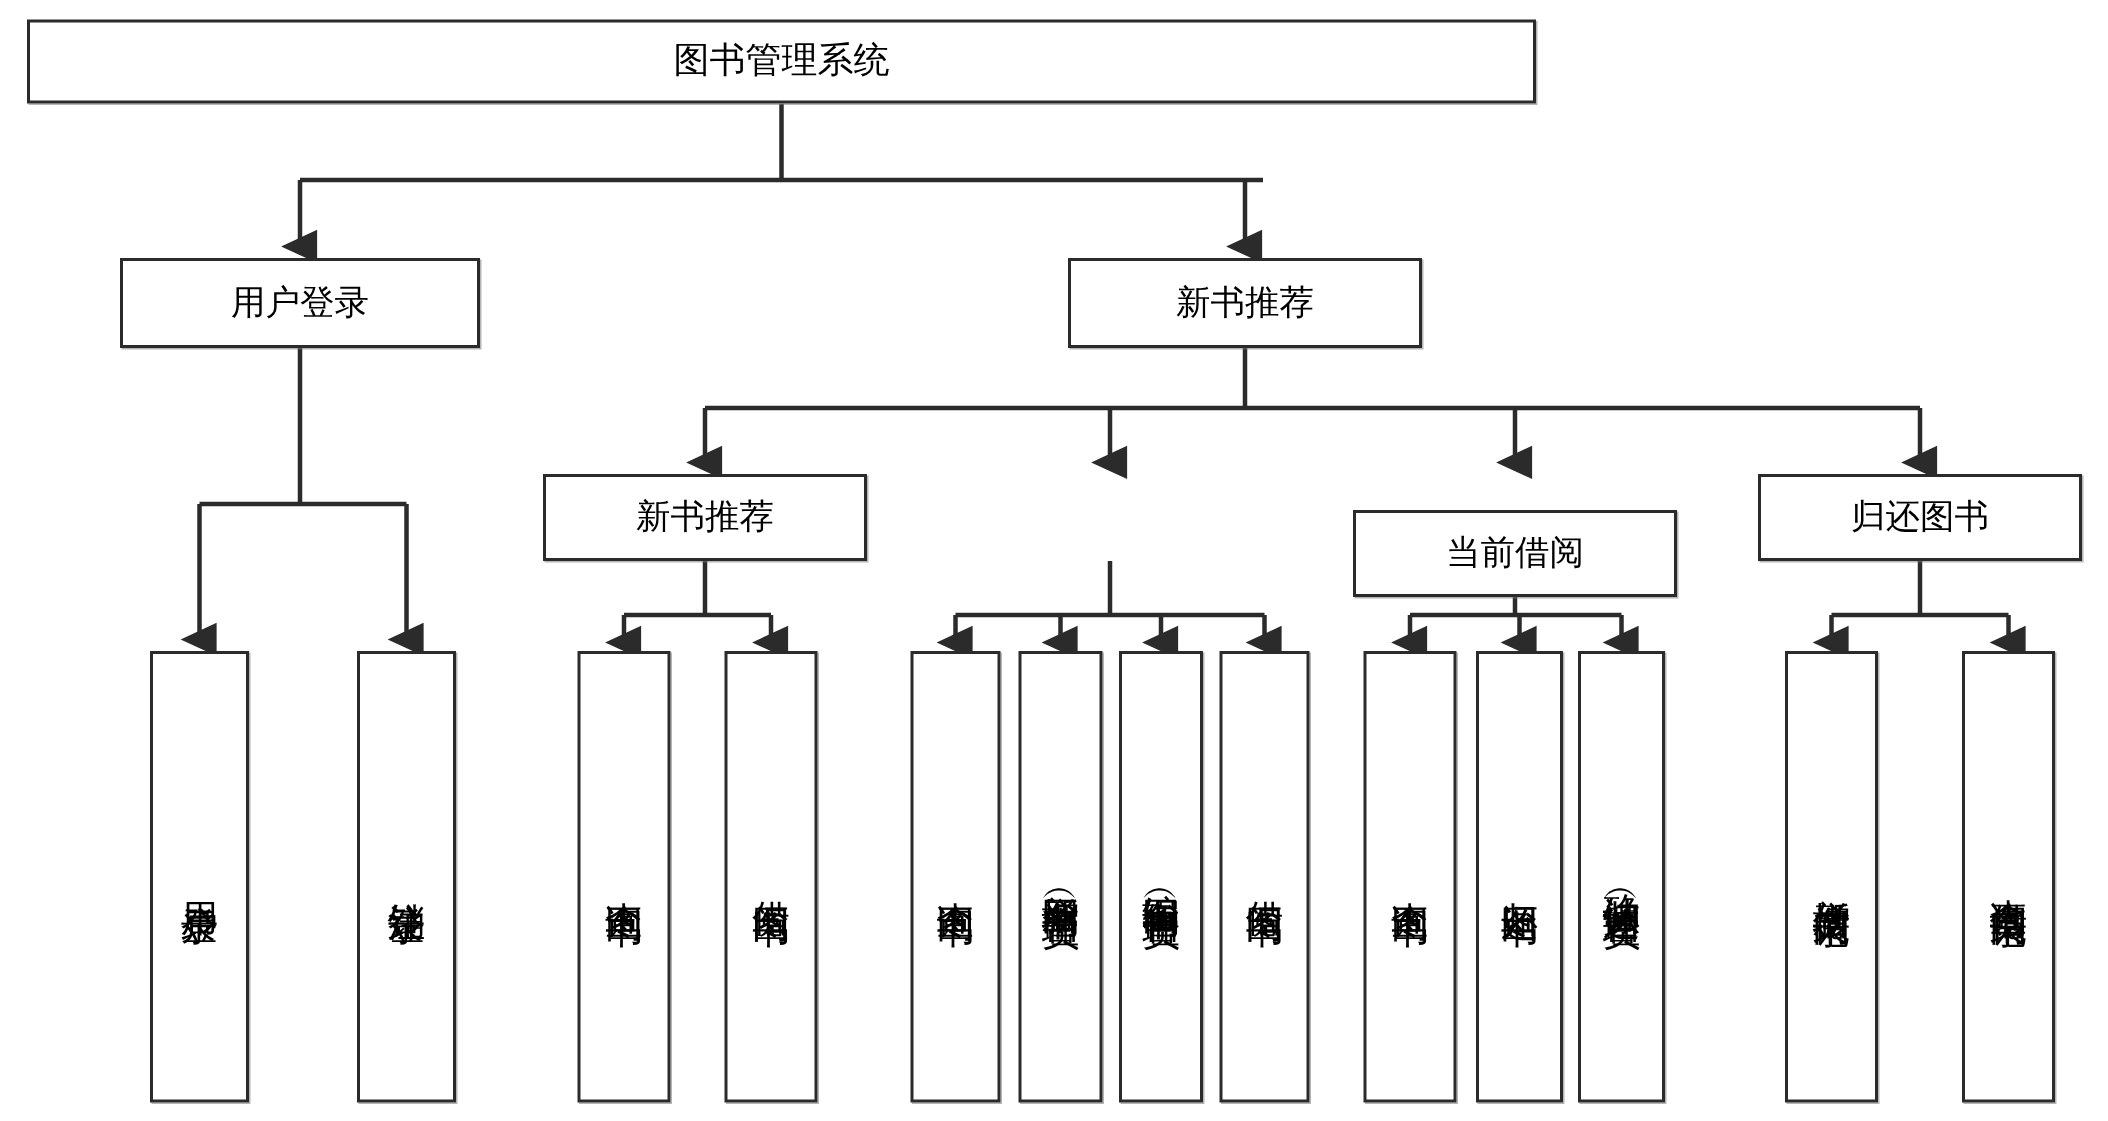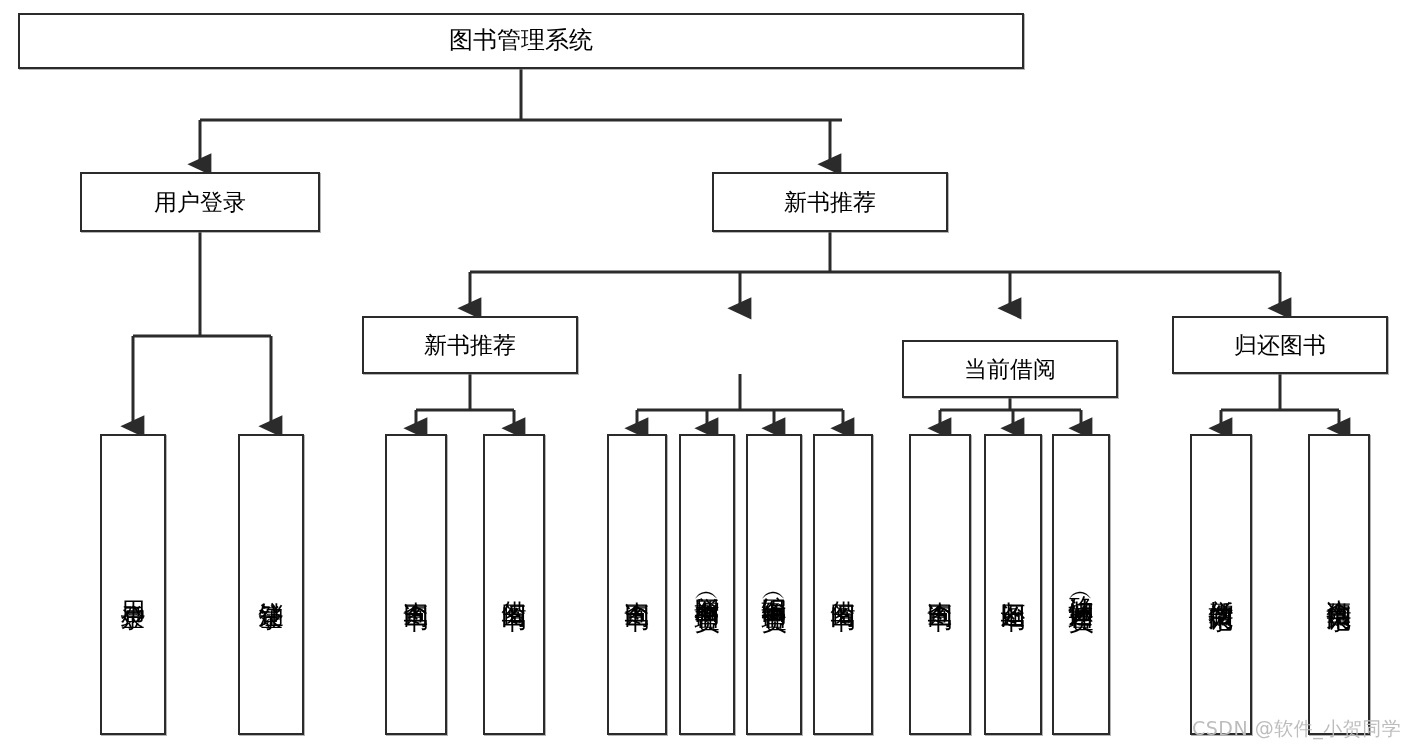--- a/index.html
+++ b/index.html
@@ -182,15 +182,14 @@
     <span class="label">确认归还（管理员）</span>
   </div>
 
   <div class="node leaf" style="left:1190px; top:434px; width:62px; height:301px;">
     <span class="label">新增借阅记录</span>
   </div>
   <div class="node leaf" style="left:1308px; top:434px; width:62px; height:301px;">
     <span class="label">查询借阅记录</span>
   </div>
 
-  <div class="watermark" style="left:1192px; top:716px;">CSDN @软件_小贺同学</div>
 
 </div>
 
 </body></html>

